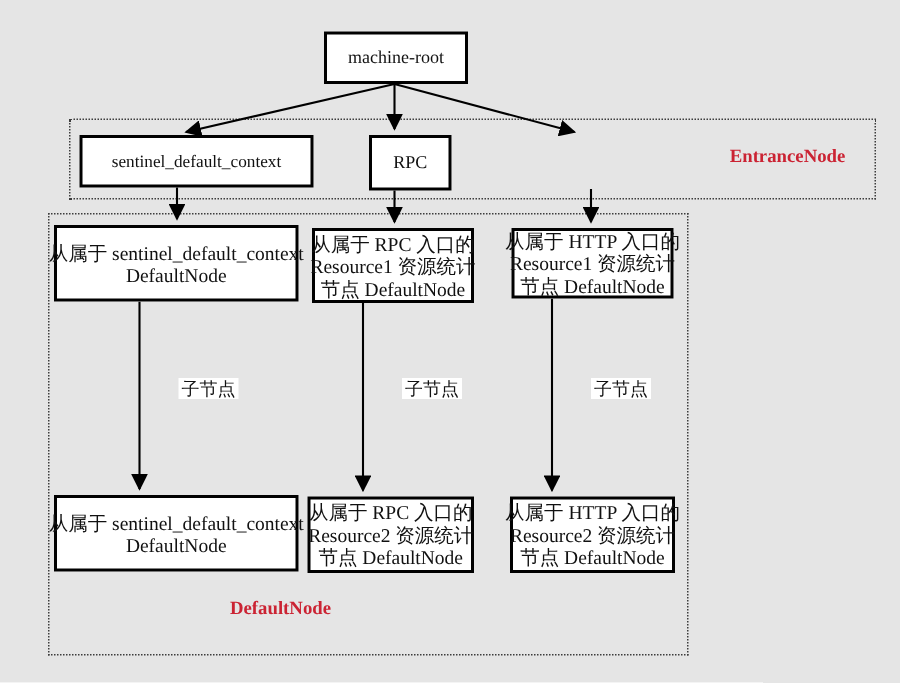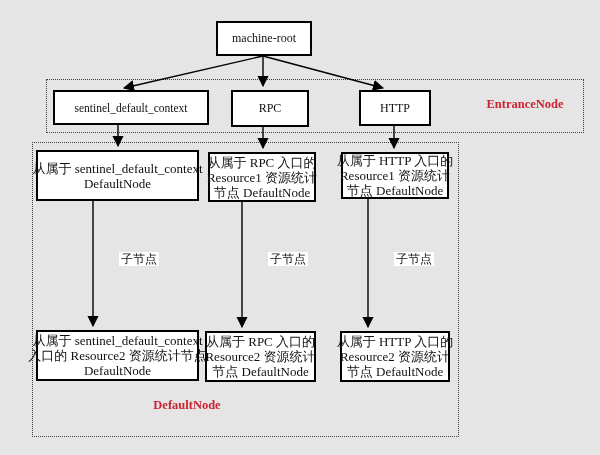--- a/index.html
+++ b/index.html
@@ -52,25 +52,22 @@
     <line x1="368" y1="199" x2="368" y2="327" stroke="#000" stroke-width="1.4" marker-end="url(#arrow)"></line>
   </svg>
 
   <div class="node" style="left:216px;top:21px;width:96px;height:35px">
     <span class="one">machine-root</span>
   </div>
 
   <div class="node" style="left:53px;top:90px;width:156px;height:35px">
     <span class="one" style="font-size:11.5px">sentinel_default_context</span>
   </div>
-  <div class="node" style="left:231px;top:90px;width:78px;height:37px">
+  <div class="node" style="left:246px;top:90px;width:55px;height:37px">
     <span class="one">RPC</span>
-  </div>
-  <div class="node" style="left:359px;top:90px;width:72px;height:36px">
-    <span class="one">HTTP</span>
   </div>
   <div class="group-label" style="left:525px;top:97px">EntranceNode</div>
 
   <div class="node" style="left:36px;top:150px;width:163px;height:51px">
     <div class="ln">从属于 sentinel_default_context</div>
     <div class="ln">DefaultNode</div>
   </div>
   <div class="node" style="left:208px;top:152px;width:108px;height:50px">
     <div class="ln">从属于 RPC 入口的</div>
     <div class="ln">Resource1 资源统计</div>
@@ -81,21 +78,20 @@
     <div class="ln">Resource1 资源统计</div>
     <div class="ln">节点 DefaultNode</div>
   </div>
 
   <div class="edge-label" style="left:93px;top:252px">子节点</div>
   <div class="edge-label" style="left:242px;top:252px">子节点</div>
   <div class="edge-label" style="left:368px;top:252px">子节点</div>
 
   <div class="node" style="left:36px;top:330px;width:163px;height:51px">
     <div class="ln">从属于 sentinel_default_context</div>
-    <div class="ln">入口的 Resource2 资源统计节点</div>
     <div class="ln">DefaultNode</div>
   </div>
   <div class="node" style="left:205px;top:331px;width:111px;height:51px">
     <div class="ln">从属于 RPC 入口的</div>
     <div class="ln">Resource2 资源统计</div>
     <div class="ln">节点 DefaultNode</div>
   </div>
   <div class="node" style="left:340px;top:331px;width:110px;height:51px">
     <div class="ln">从属于 HTTP 入口的</div>
     <div class="ln">Resource2 资源统计</div>

